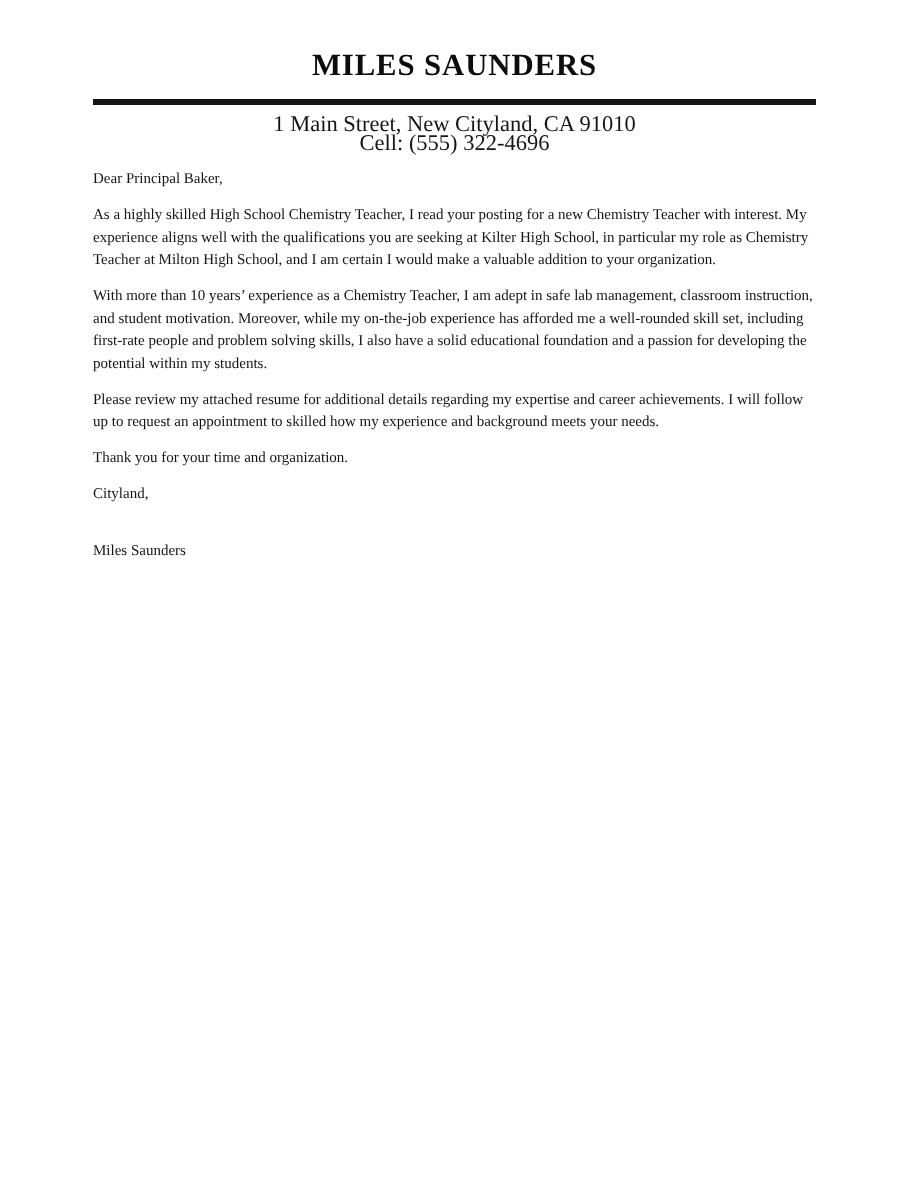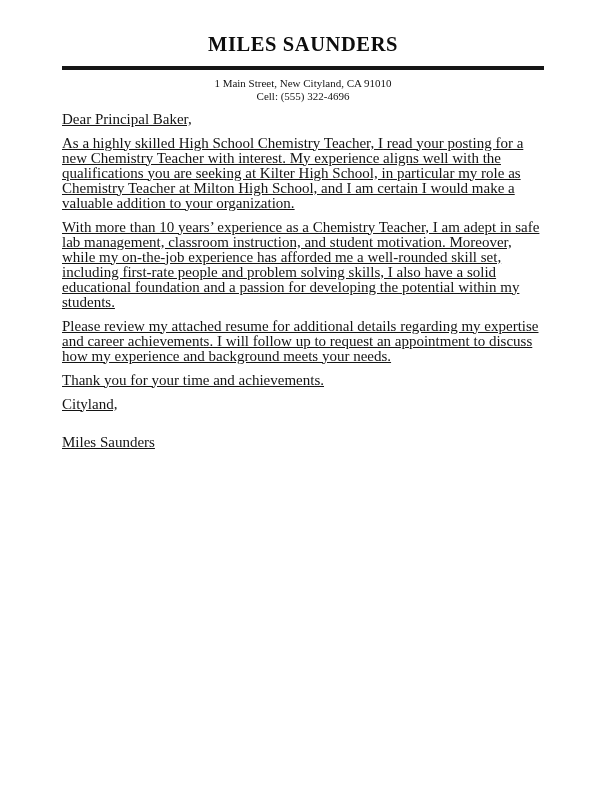--- a/index.html
+++ b/index.html
@@ -28,31 +28,30 @@
   }
   .rule {
     height: 1.5px;
     margin-top: 9px;
     background: #9a9a9a;
     border-top: 2.2px solid #161616;
     border-bottom: 2.4px solid #161616;
   }
   .contact {
     margin-top: 7px;
-    font-size: 11px;
+    font-size: 15px;
     line-height: 12.8px;
     color: #141414;
   }
   .letter-body {
     margin-top: 9px;
-    font-size: 15px;
+    font-size: 10px;
     line-height: 15px;
     color: #141414;
     text-align: left;
-    text-decoration: underline;
   }
   .letter-body p { margin-bottom: 9px; }
   .salutation { margin-bottom: 5px; }
   .signoff { margin-bottom: 0; }
   .signature { margin-top: 23px; }
 </style>
 </head>
 <body>
 
 <div class="page">
@@ -68,22 +67,22 @@
     </div>
   </header>
 
   <main class="letter-body">
     <p class="salutation">Dear Principal Baker,</p>
 
     <p>As a highly skilled High School Chemistry Teacher, I read your posting for a new Chemistry Teacher with interest. My experience aligns well with the qualifications you are seeking at Kilter High School, in particular my role as Chemistry Teacher at Milton High School, and I am certain I would make a valuable addition to your organization.</p>
 
     <p>With more than 10 years’ experience as a Chemistry Teacher, I am adept in safe lab management, classroom instruction, and student motivation. Moreover, while my on-the-job experience has afforded me a well-rounded skill set, including first-rate people and problem solving skills, I also have a solid educational foundation and a passion for developing the potential within my students.</p>
 
-    <p>Please review my attached resume for additional details regarding my expertise and career achievements. I will follow up to request an appointment to discuss how my experience and background meets your needs.</p>
+    <p>Please review my attached resume for additional details regarding my expertise and career achievements. I will follow up to request an appointment to skilled how my experience and background meets your needs.</p>
 
-    <p>Thank you for your time and achievements.</p>
+    <p>Thank you for your time and organization.</p>
 
     <p class="signoff">Cityland,</p>
 
     <p class="signature">Miles Saunders</p>
   </main>
 
 </div>
 
 </body></html>

